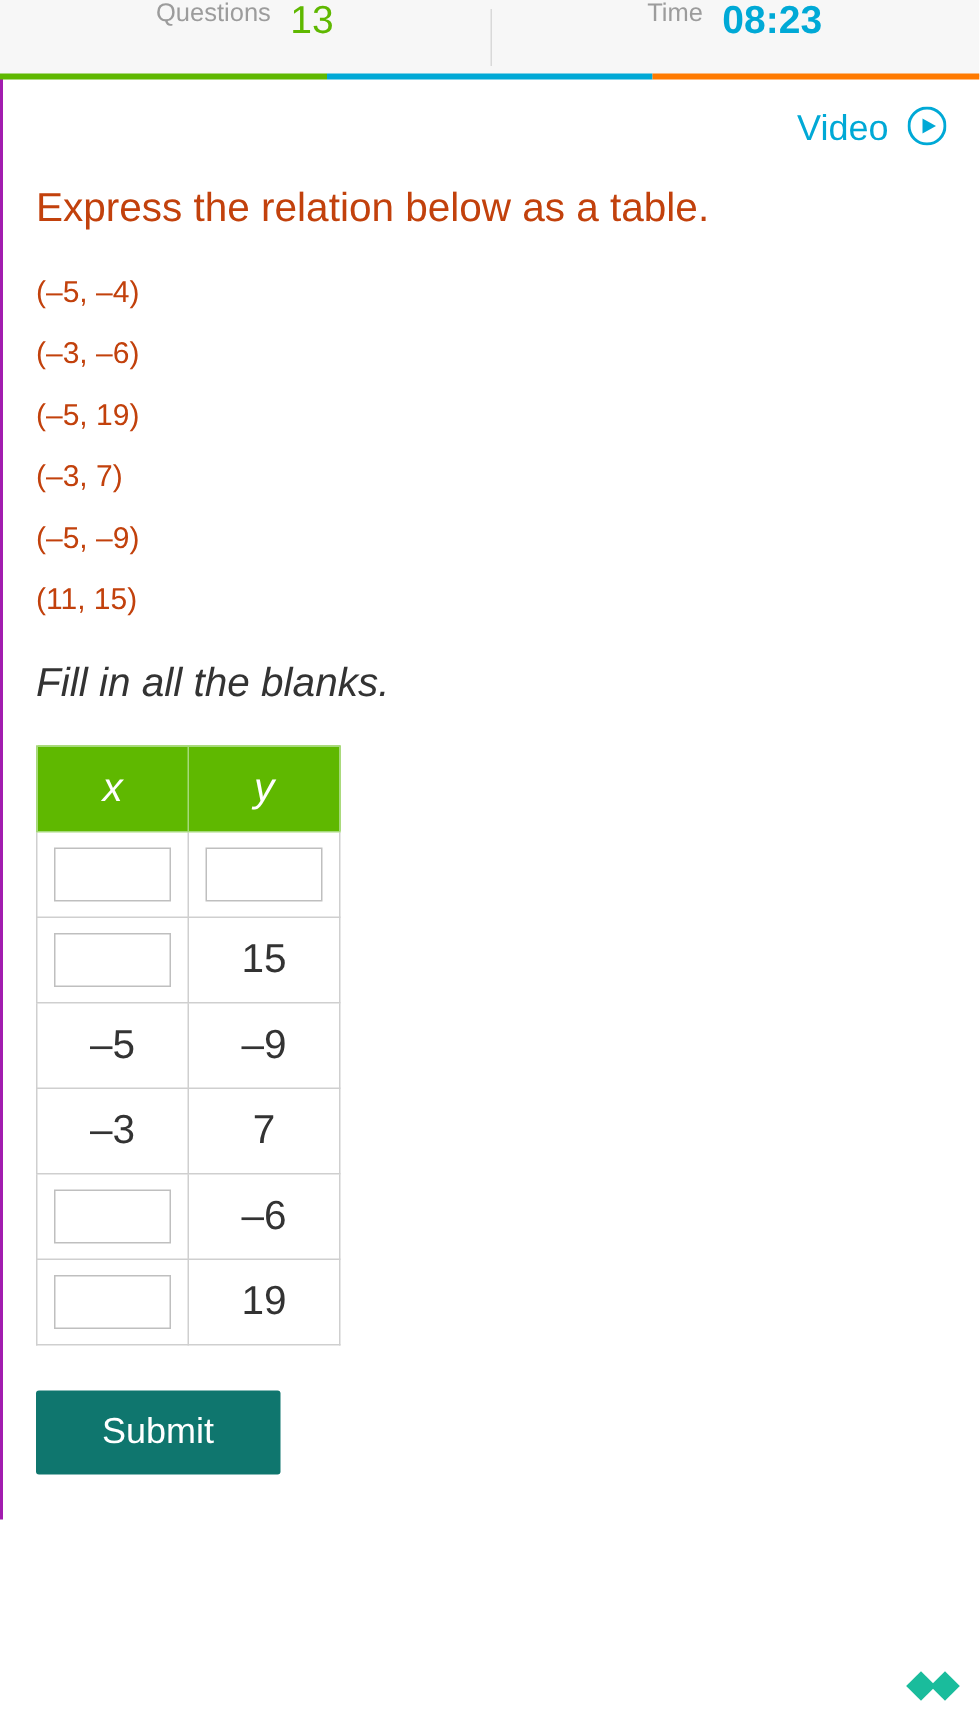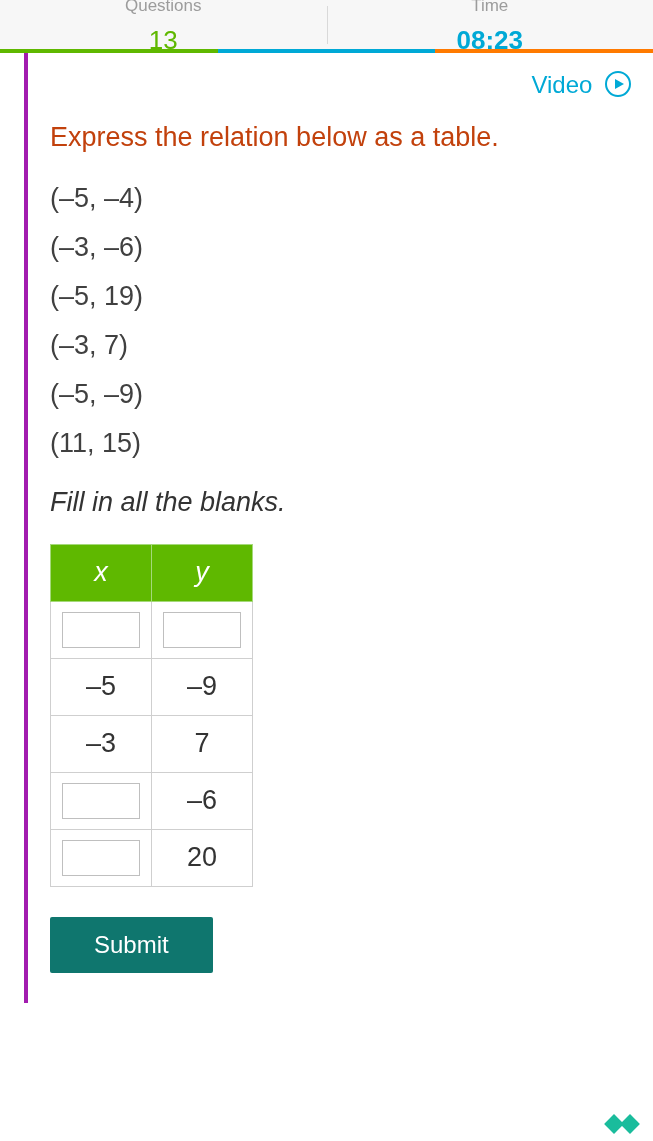--- a/index.html
+++ b/index.html
@@ -20,21 +20,21 @@
     height: 50px;
     border-bottom: 1px solid #d9d9d9;
     position: relative;
     background: #f7f7f7;
   }
   .stat-cell {
     flex: 1 1 0;
     text-align: center;
     position: relative;
     display: flex;
-    flex-direction: column;
+    flex-direction: row;
     justify-content: center;
     gap: 13px;
   }
   .stat-cell + .stat-cell::before {
     content: "";
     position: absolute;
     left: 0;
     top: 6px;
     bottom: 6px;
     width: 1px;
@@ -69,23 +69,22 @@
     left: 0;
     bottom: -3px;
   }
   .accent-green  { flex: 1; background: #5fb800; }
   .accent-blue   { flex: 1; background: #00a9d6; }
   .accent-orange { flex: 1; background: #ff7a00; }
 
   
   .content {
     padding: 20px 22px 30px 22px;
-    border-left: 4px solid #a21caf;
+    border-left: 2px solid #a21caf;
     box-sizing: border-box;
-    margin-left: 24px;
   }
 
   .video-link-row {
     text-align: right;
     margin-bottom: 22px;
   }
   .video-link {
     color: #00a9d6;
     font-size: 24px;
     text-decoration: none;
@@ -99,22 +98,22 @@
   .video-link .play-circle svg { display: block; }
 
   .prompt {
     font-size: 27px;
     color: #c2410c;
     margin: 0 0 28px 0;
     line-height: 1.25;
   }
 
   .pairs {
-    font-size: 27px;
-    color: #404040;
+    font-size: 20px;
+    color: #c2410c;
     margin: 0 0 28px 0;
   }
   .pairs .pair {
     margin: 0 0 18px 0;
     font-feature-settings: "tnum";
   }
 
   .instructions {
     font-style: italic;
     font-size: 27px;
@@ -242,34 +241,38 @@
           <th>y</th>
         </tr>
       </thead>
       <tbody>
 
       <tr>
             <td><input type="text" style=""></td>
             <td><input type="text" style=""></td>
           </tr>
           <tr>
+            <td><input type="text" style=""></td>
+            <td>15</td>
+          </tr>
+          <tr>
             <td>–5</td>
             <td>–9</td>
           </tr>
           <tr>
             <td>–3</td>
             <td>7</td>
           </tr>
           <tr>
             <td><input type="text" style=""></td>
             <td>–6</td>
           </tr>
           <tr>
             <td><input type="text" style=""></td>
-            <td>20</td>
+            <td>19</td>
           </tr>
         </tbody>
     </table>
 
     <button class="submit-btn">Submit</button>
 
   </div>
 
   <div class="corner-teal">
     <span></span>

